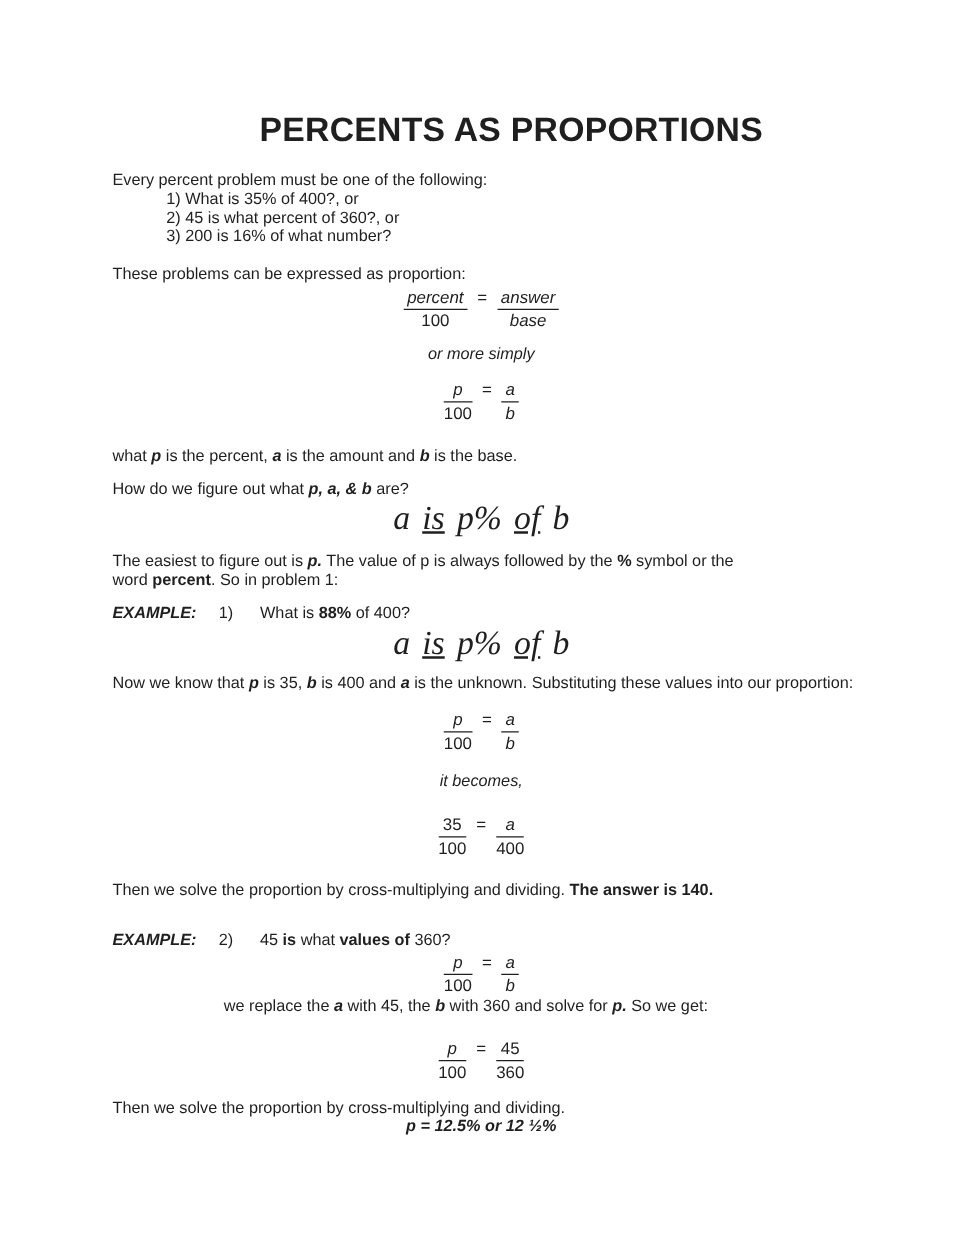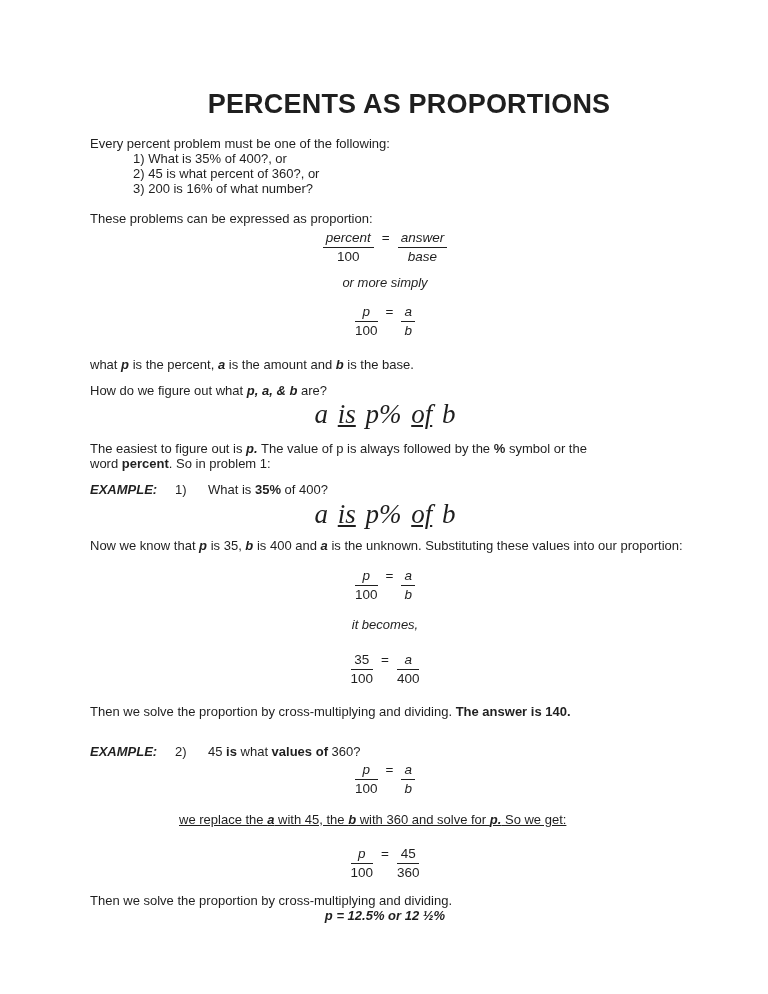--- a/index.html
+++ b/index.html
@@ -71,21 +71,21 @@
   .mt-easy  { margin-top:12px; }
   .mt-ex1   { margin-top:11px; }
   .mt-form2 { margin-top:2px; }
   .mt-now   { margin-top:9px; }
   .mt-frac3 { margin-top:15px; }
   .mt-becomes { margin-top:14px; }
   .mt-frac4 { margin-top:20px; }
   .mt-solve1{ margin-top:17px; }
   .mt-ex2   { margin-top:25px; }
   .mt-frac5 { margin-top:3px; }
-  .mt-replace { margin-top:15px; margin-left:89px;text-decoration:underline; }
+  .mt-replace { margin-left:89px; }
   .mt-frac6 { margin-top:19px; }
   .mt-solve2{ margin-top:12px; }
   .mt-answer{ margin-top:0; }
 </style>
 </head>
 <body>
 
 <div class="page">
 
   <h1 class="title">PERCENTS AS PROPORTIONS</h1>
@@ -105,21 +105,21 @@
 
   <div class="line mt-where"><span>what </span><span class="bi">p</span><span> is the percent, </span><span class="bi">a</span><span> is the amount and </span><span class="bi">b</span><span> is the base.</span></div>
 
   <div class="line mt-how"><span>How do we figure out what </span><span class="bi">p, a, &amp; b</span><span> are?</span></div>
 
   <div class="formula mt-form1"><span class="seg">a</span><span class="seg u">is</span><span class="seg">p%</span><span class="seg u">of</span><span class="seg">b</span></div>
 
   <div class="line mt-easy"><span>The easiest to figure out is </span><span class="bi">p.</span><span> The value of p is always followed by the </span><span class="b">%</span><span> symbol or the</span></div>
   <div class="line"><span>word </span><span class="b">percent</span><span>. So in problem 1:</span></div>
 
-  <div class="line mt-ex1"><span class="ex-label bi">EXAMPLE:</span><span class="ex-n">1)</span><span>What is </span><span class="b">35%</span><span> of 400?</span></div>
+  <div class="line mt-ex1"><span class="ex-label bi">EXAMPLE:</span><span class="ex-n">1)</span><span>What is </span><span class="b">88%</span><span> of 400?</span></div>
 
   <div class="formula mt-form2"><span class="seg">a</span><span class="seg u">is</span><span class="seg">p%</span><span class="seg u">of</span><span class="seg">b</span></div>
 
   <div class="line mt-now"><span>Now we know that </span><span class="bi">p</span><span> is 35, </span><span class="bi">b</span><span> is 400 and </span><span class="bi">a</span><span> is the unknown. Substituting these values into our proportion:</span></div>
 
   <div class="math-line mt-frac3"><span class="frac"><span class="num it">p</span><span class="den">100</span></span><span class="eqsym">=</span><span class="frac"><span class="num it">a</span><span class="den it">b</span></span></div>
 
   <div class="line centerwrap mt-becomes">it becomes,</div>
 
   <div class="math-line mt-frac4"><span class="frac"><span class="num">35</span><span class="den">100</span></span><span class="eqsym">=</span><span class="frac"><span class="num it">a</span><span class="den">400</span></span></div>

